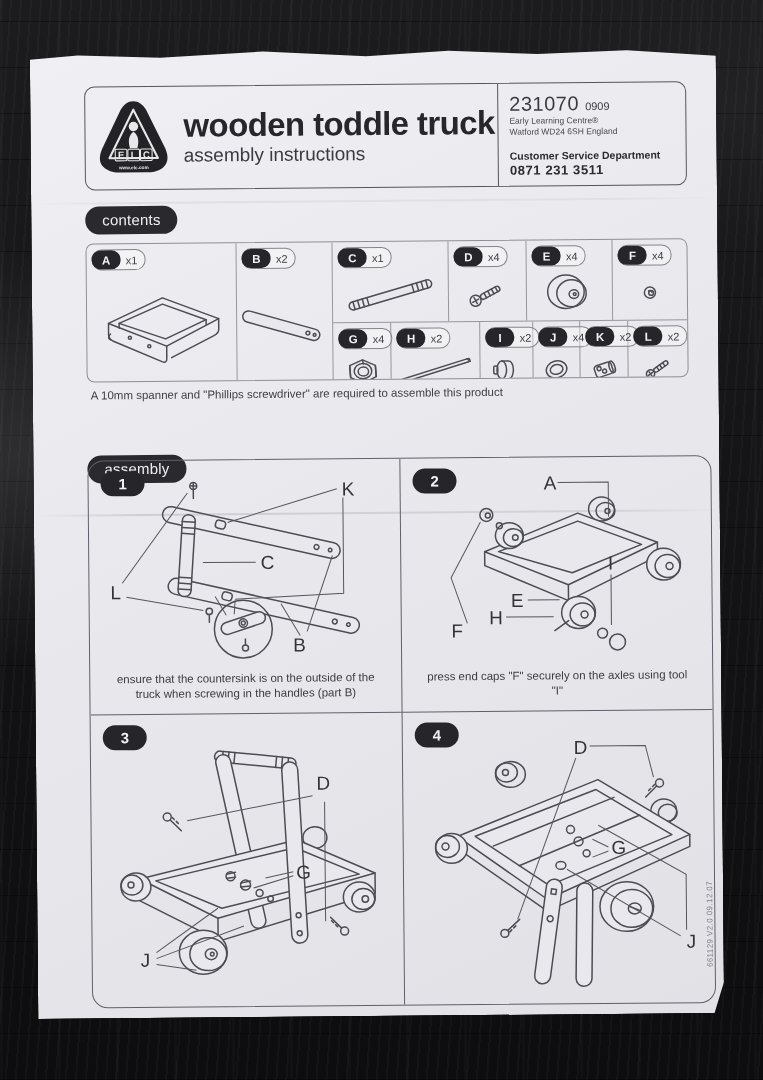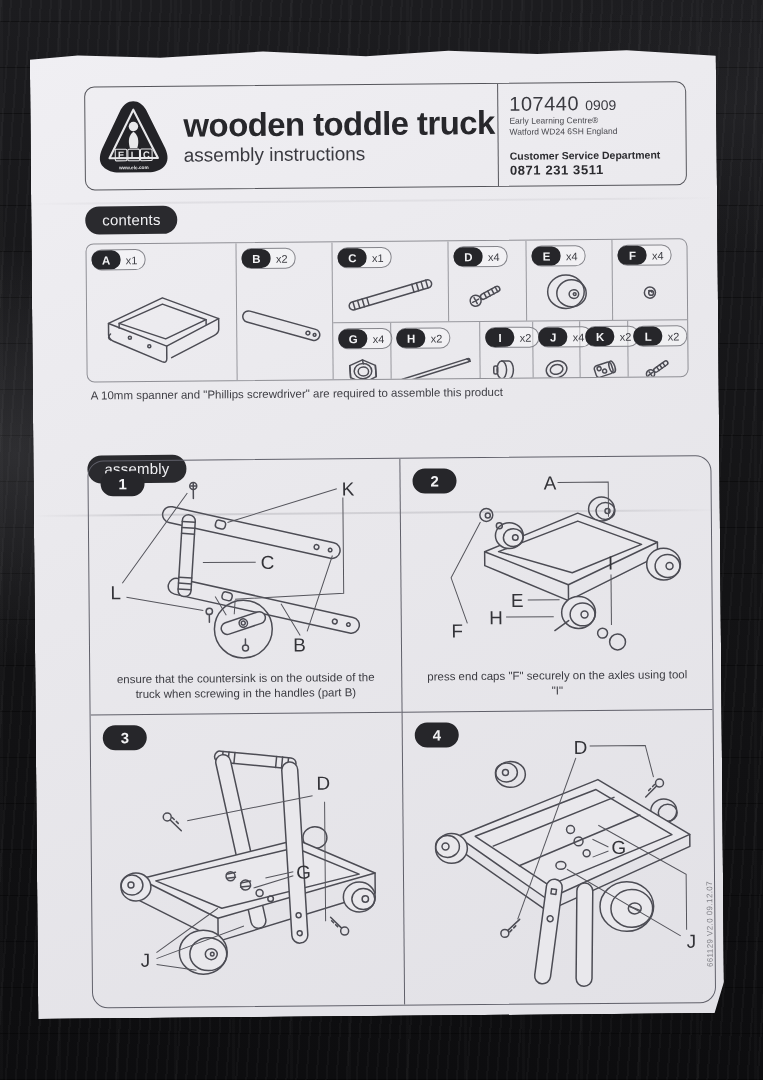--- a/index.html
+++ b/index.html
@@ -28,21 +28,21 @@
 
   
   .hdr{position:absolute;left:54px;top:34px;width:600px;height:102px;
     border:1.5px solid #55555b;border-radius:10px;display:flex;align-items:stretch;}
   .hdr-logo{width:96px;display:flex;align-items:center;justify-content:center;}
   .hdr-main{flex:1;display:flex;flex-direction:column;justify-content:center;padding-left:2px;}
   .title{font-size:33px;font-weight:700;letter-spacing:-.6px;color:#27272b;line-height:1.02;}
   .subtitle{font-size:19px;color:#3a3a40;margin-top:3px;}
   .hdr-info{width:168px;border-left:1.5px solid #55555b;padding:9px 8px 8px 11px;display:flex;flex-direction:column;}
   .pcode{font-size:20px;color:#3a3a40;letter-spacing:.5px;}
-  .pcode .sfx{font-size:14px;letter-spacing:0;}
+  .pcode .sfx{font-size:11px;letter-spacing:0;}
   .paddr{font-size:8.5px;color:#4a4a50;line-height:1.3;}
   .cs{margin-top:auto;}
   .cs-label{font-size:10.5px;font-weight:700;color:#2b2b2f;line-height:1.25;}
   .cs-phone{font-size:13px;font-weight:700;color:#2b2b2f;letter-spacing:.6px;}
 
   
   .pill{position:absolute;left:54px;background:#2a2a2e;color:#efeff2;font-weight:400;
     font-size:15px;padding:5px 17px 6px;border-radius:15px;letter-spacing:.2px;}
 
   
@@ -112,21 +112,21 @@
         <text x="47" y="57" font-size="9" font-weight="bold" fill="#e8e8ea" text-anchor="middle">C</text>
         <text x="35" y="67.5" font-size="4.5" font-weight="bold" fill="#e8e8ea" text-anchor="middle">www.elc.com</text>
       </svg>
     </div>
     <div class="hdr-main">
       <div class="title">wooden toddle truck</div>
       <div class="subtitle">assembly instructions</div>
     </div>
     <div class="hdr-info">
       <div class="pcode">
-        <span>107440</span>
+        <span>231070</span>
         <span class="sfx">0909</span>
       </div>
       <div class="paddr">Early Learning Centre®</div>
       <div class="paddr">Watford WD24 6SH England</div>
       <div class="cs">
         <div class="cs-label">Customer Service Department</div>
         <div class="cs-phone">0871 231 3511</div>
       </div>
     </div>
   </div>

